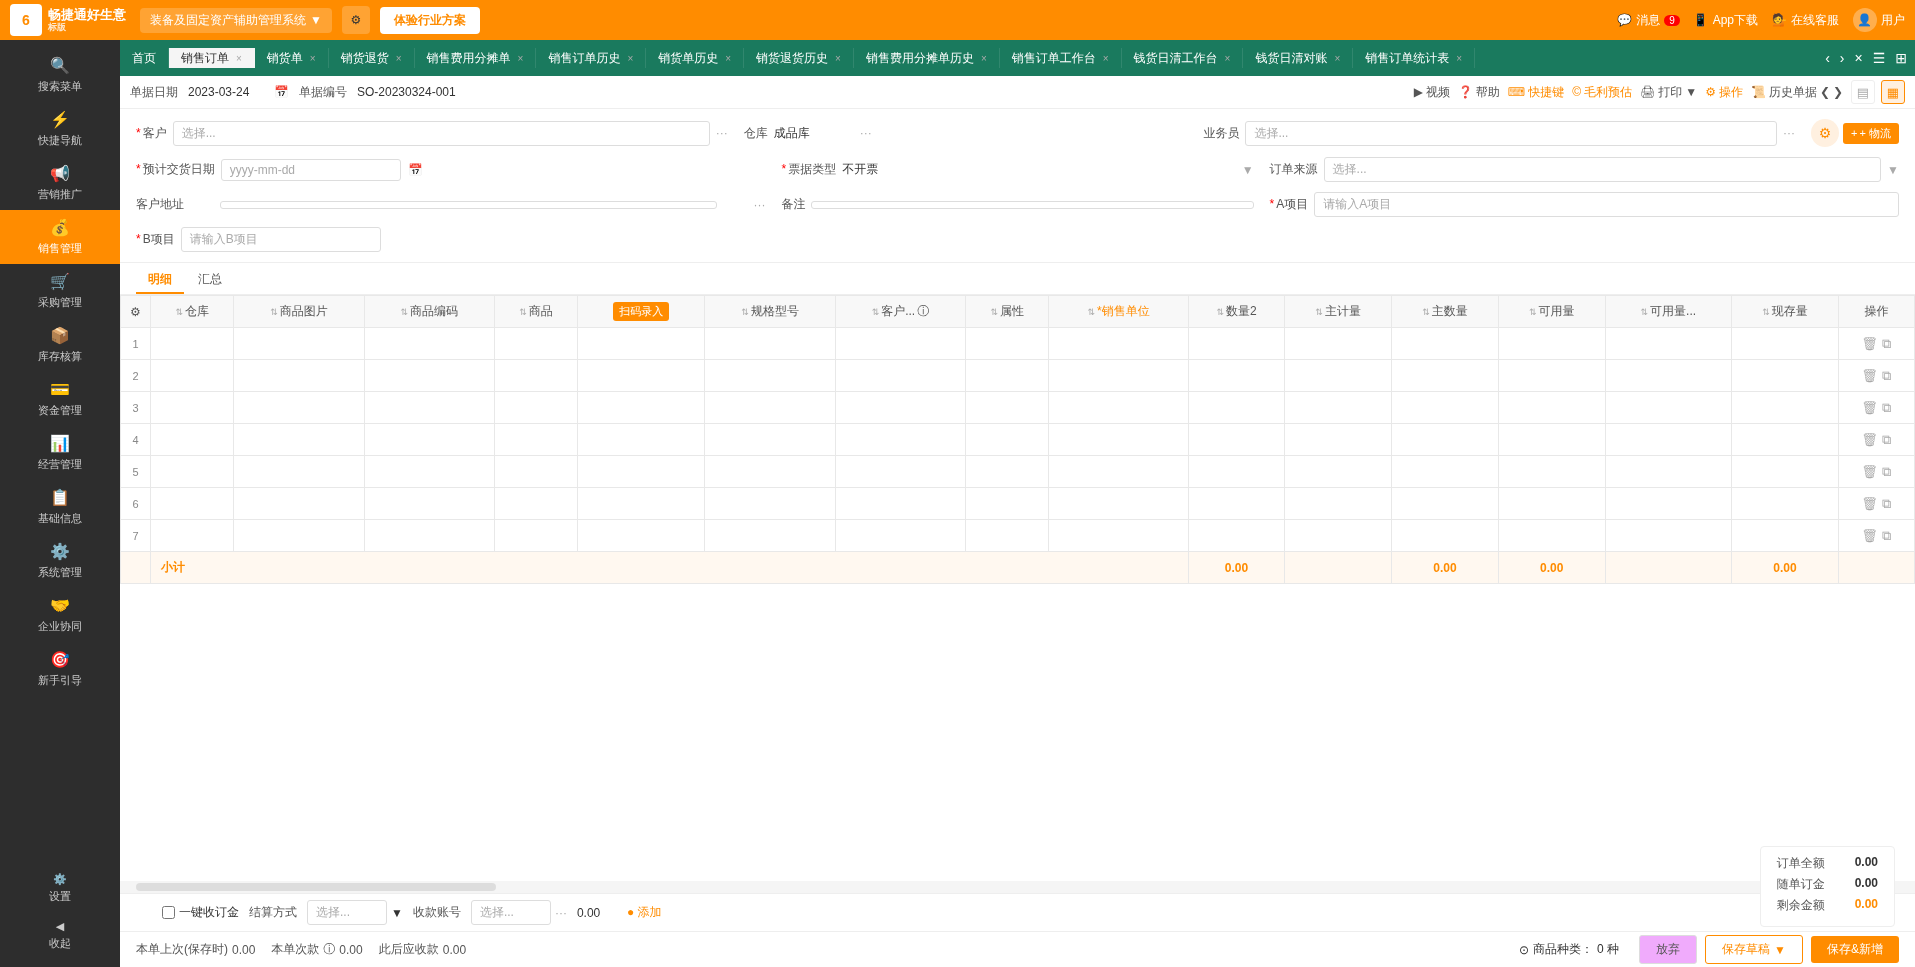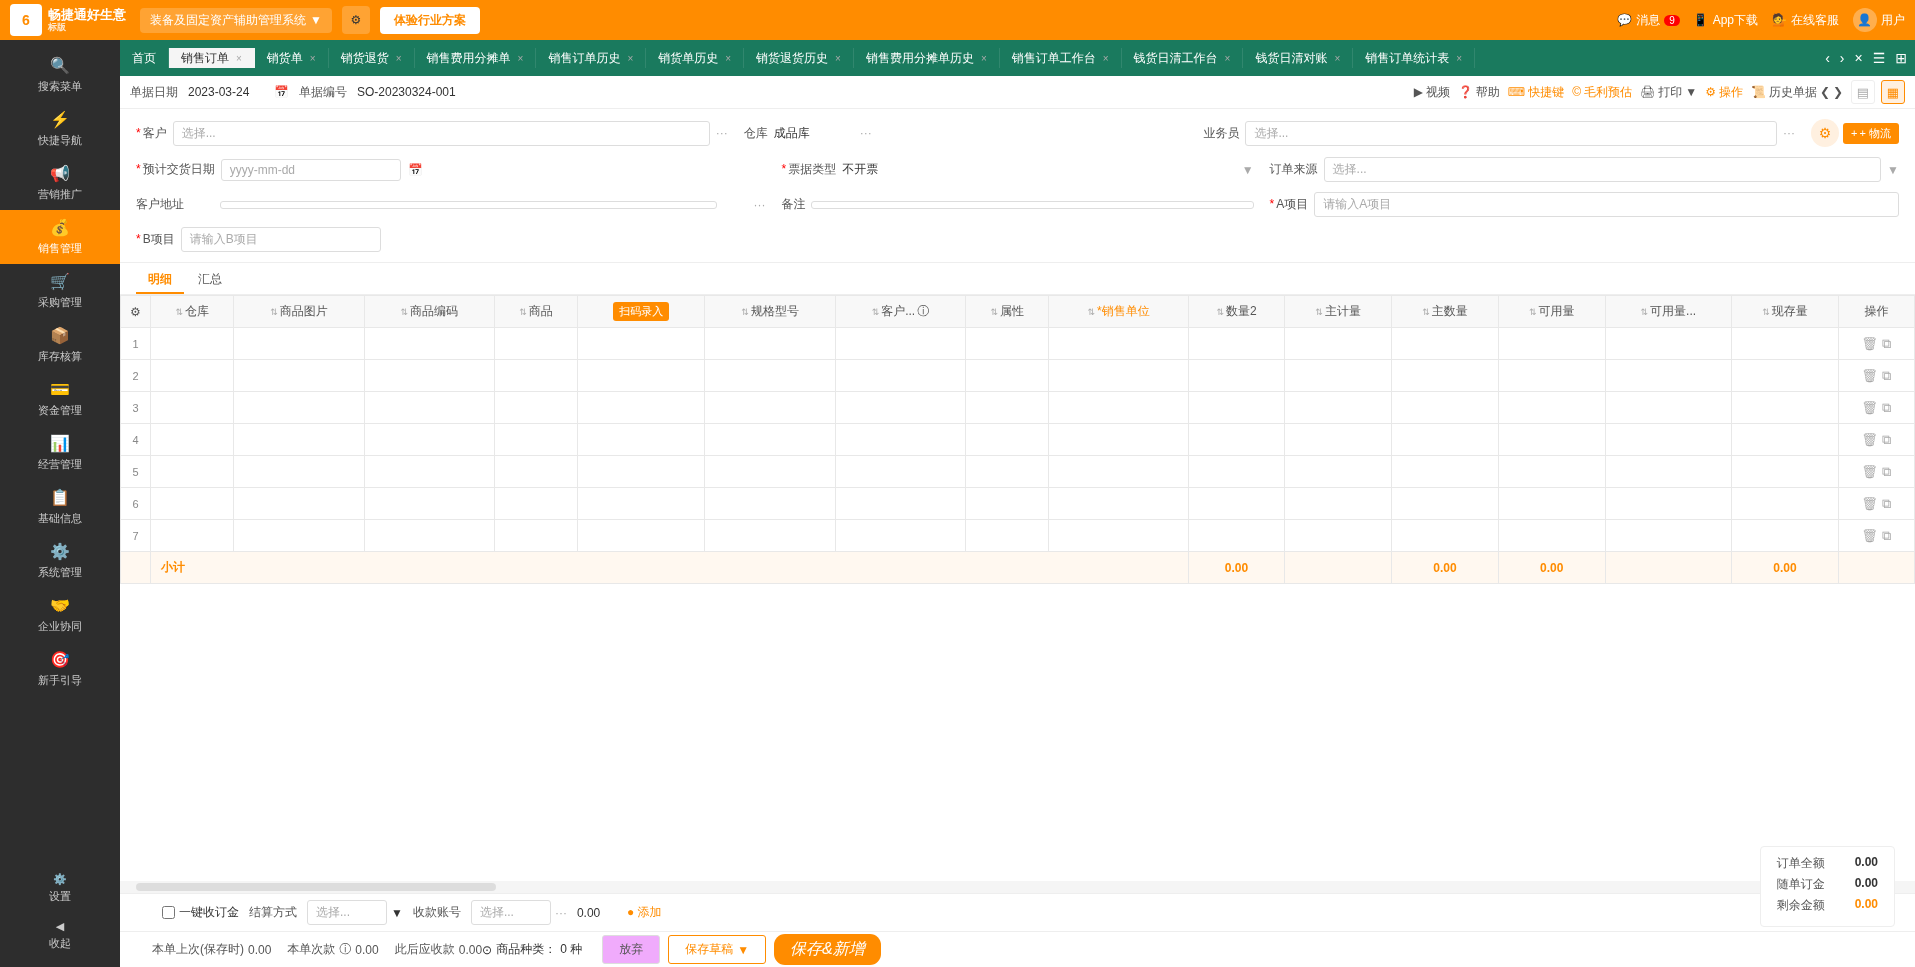--- a/index.html
+++ b/index.html
@@ -84,36 +84,36 @@
     
     .scroll-bar-area { height: 12px; background: #f5f5f5; padding: 2px 16px; }
     .scroll-inner { height: 8px; background: #ddd; border-radius: 4px; width: 360px; }
 
     
     .bottom-form { padding: 6px 16px; display: flex; align-items: center; gap: 10px; border-top: 1px solid #eee; background: white; }
     .checkbox-label { display: flex; align-items: center; gap: 4px; font-size: 12px; cursor: pointer; padding-left: 26px; }
     .add-btn { color: #ff8c00; cursor: pointer; font-size: 12px; }
 
     
-    .footer { height: 36px; background: white; border-top: 1px solid #eee; display: flex; align-items: center; padding: 0 32px; justify-content: flex-start; }
+    .footer { height: 36px; background: white; border-top: 1px solid #eee; display: flex; align-items: center; padding: 0 16px; justify-content: space-between; }
     .footer-left { display: flex; align-items: center; gap: 16px; font-size: 12px; color: #555; }
     .footer-info { display: flex; align-items: center; gap: 4px; font-size: 12px; }
 
     
     .order-summary { position: absolute; right: 20px; bottom: 40px; background: white; border: 1px solid #eee; border-radius: 4px; padding: 8px 16px; font-size: 12px; }
     .order-summary-row { display: flex; justify-content: space-between; gap: 30px; margin-bottom: 4px; }
     .order-summary-label { color: #555; }
     .order-summary-value { color: #333; font-weight: bold; }
     .order-summary-value.orange { color: #ff8c00; }
 
     
     .action-btns { display: flex; align-items: center; gap: 8px; }
     .btn-discard { border: 1px solid #ddd; background: #f0abfc; color: #555; border-radius: 3px; padding: 5px 16px; font-size: 12px; cursor: pointer; }
     .btn-save-draft { border: 1px solid #ff8c00; background: white; color: #ff8c00; border-radius: 3px; padding: 5px 16px; font-size: 12px; cursor: pointer; display: flex; align-items: center; gap: 4px; }
-    .btn-save-new { background: #ff8c00; color: white; border: none; border-radius: 11px; padding: 5px 16px; font-size: 16px; cursor: pointer; font-style: italic; }
+    .btn-save-new { background: #ff8c00; color: white; border: none; border-radius: 3px; padding: 5px 16px; font-size: 12px; cursor: pointer; }
     .right-panel-icon { width: 24px; height: 24px; border: 1px solid #eee; border-radius: 3px; display: flex; align-items: center; justify-content: center; cursor: pointer; font-size: 13px; color: #aaa; }
     .right-panel-icon.orange { background: #fff0e0; color: #ff8c00; border-color: #ff8c00; }
 
     .setting-icon-circle { width: 28px; height: 28px; background: #fff0e0; border-radius: 50%; display: flex; align-items: center; justify-content: center; color: #ff8c00; font-size: 14px; cursor: pointer; }
     .add-goods-btn { background: #ff8c00; color: white; border: none; border-radius: 3px; padding: 3px 8px; font-size: 11px; cursor: pointer; display: flex; align-items: center; gap: 2px; }
   </style>
 </head>
 <body>
 
 <div style="display:flex; flex-direction:column; height:100vh;">

